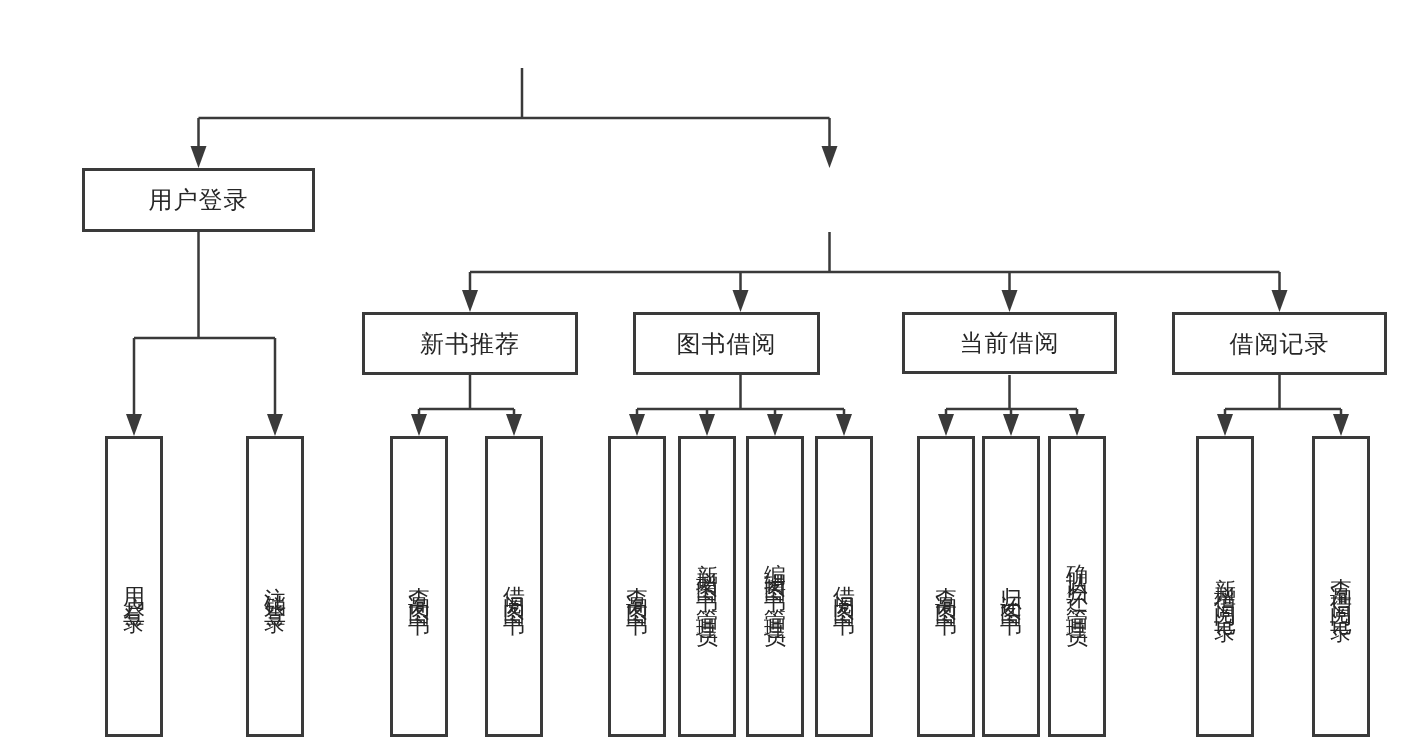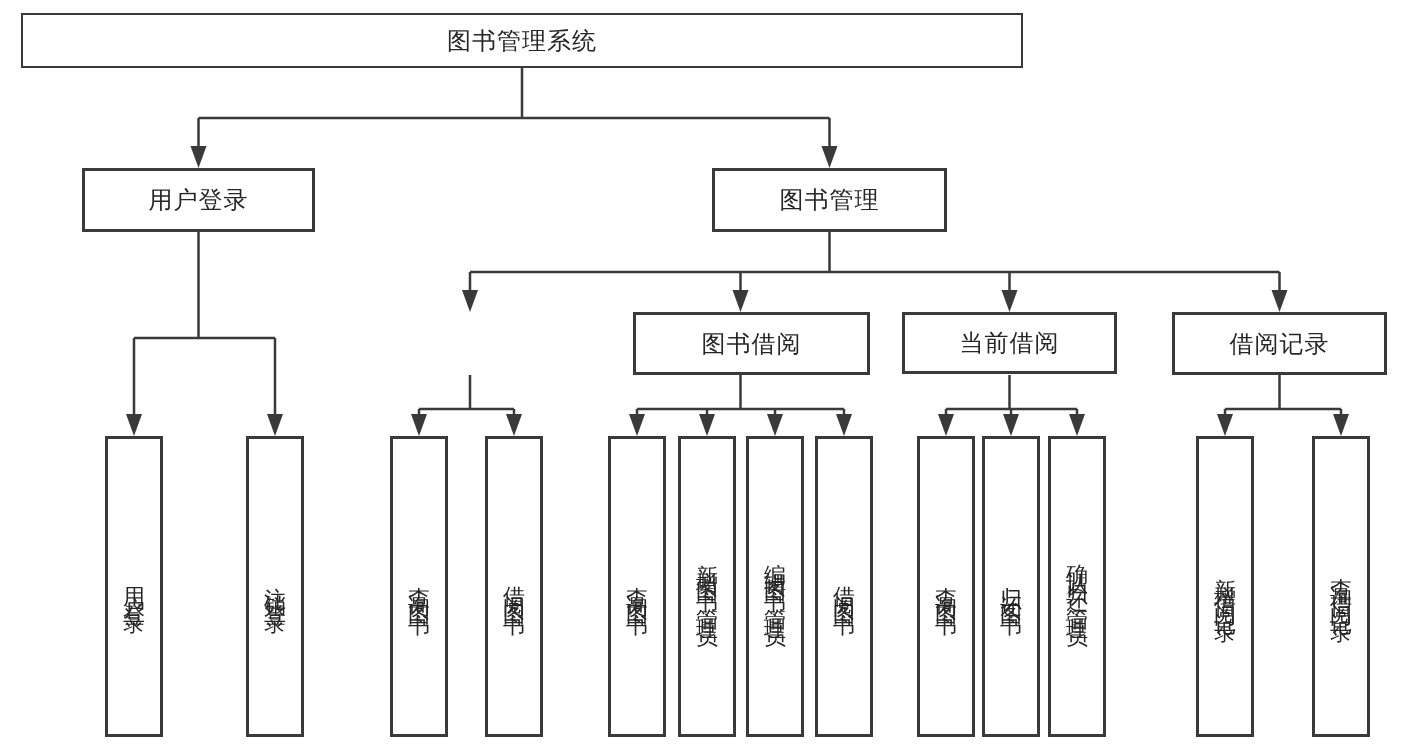--- a/index.html
+++ b/index.html
@@ -67,26 +67,25 @@
     <path class="ln" d="M1009.5 375 V409 M946 409 H1077 M946 409 V416 M1011 409 V416 M1077 409 V416"></path>
     <polygon class="ar" points="946,436 938,414 954,414"></polygon>
     <polygon class="ar" points="1011,436 1003,414 1019,414"></polygon>
     <polygon class="ar" points="1077,436 1069,414 1085,414"></polygon>
 
     <path class="ln" d="M1279.5 375 V409 M1225 409 H1341 M1225 409 V416 M1341 409 V416"></path>
     <polygon class="ar" points="1225,436 1217,414 1233,414"></polygon>
     <polygon class="ar" points="1341,436 1333,414 1349,414"></polygon>
   </svg>
 
-  <div class="hbox root" style="left:21px;top:13px;width:1002px;height:55px;">图书管理系统</div>
 
   <div class="hbox" style="left:82px;top:168px;width:233px;height:64px;">用户登录</div>
-  <div class="hbox" style="left:712px;top:168px;width:235px;height:64px;">图书管理</div>
 
-  <div class="hbox" style="left:633px;top:312px;width:237px;height:63px;">图书借阅</div>
+  <div class="hbox" style="left:362px;top:312px;width:216px;height:63px;">新书推荐</div>
+  <div class="hbox" style="left:633px;top:312px;width:187px;height:63px;">图书借阅</div>
   <div class="hbox" style="left:902px;top:312px;width:215px;height:62px;">当前借阅</div>
   <div class="hbox" style="left:1172px;top:312px;width:215px;height:63px;">借阅记录</div>
 
   <div class="vbox" style="left:105px;">
     <span>用户登录</span>
   </div>
   <div class="vbox" style="left:246px;">
     <span>注销登录</span>
   </div>
 

